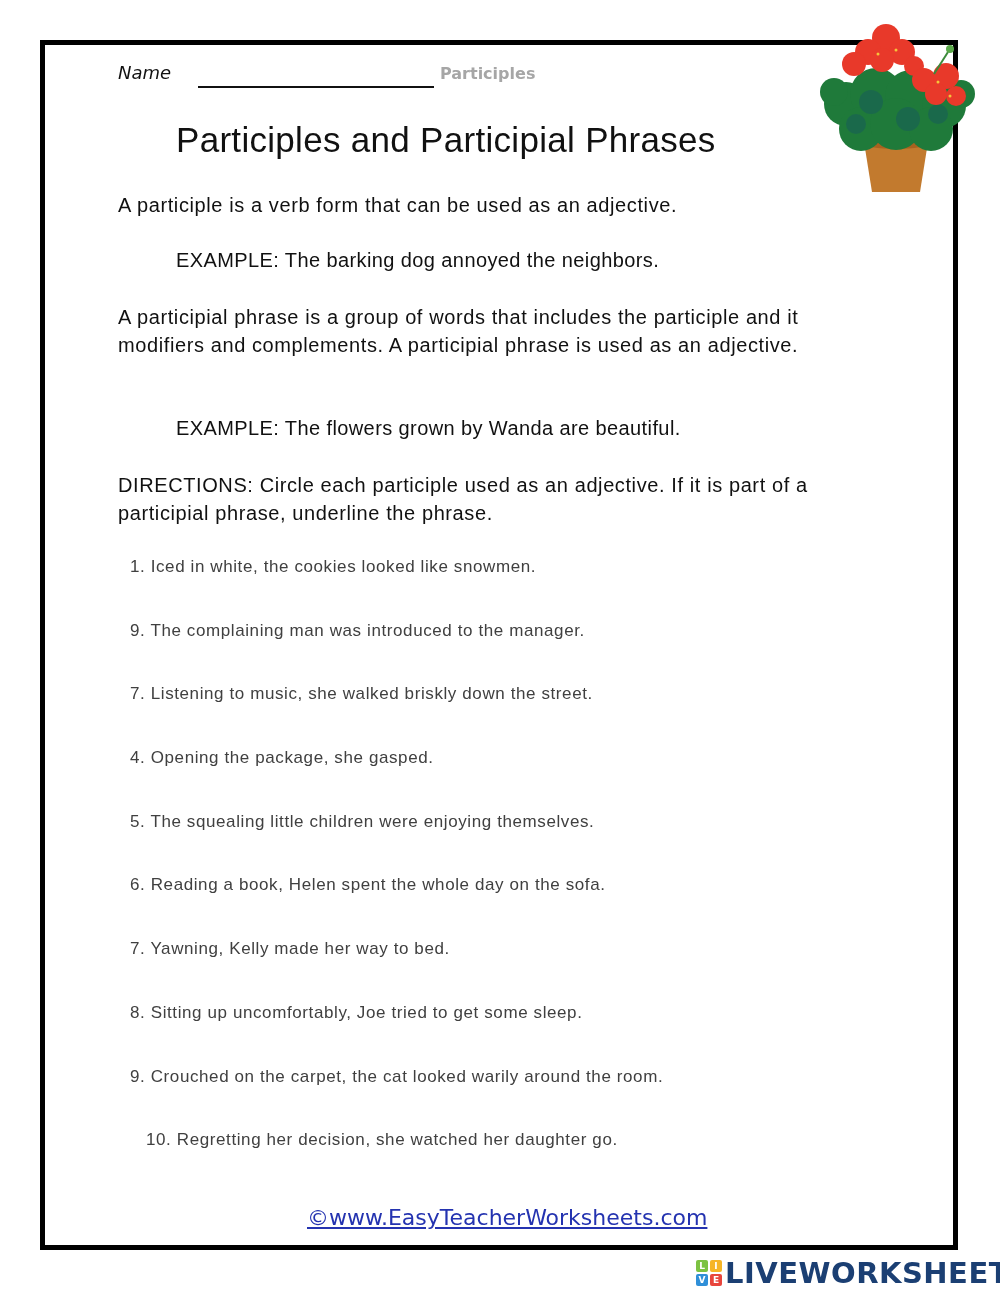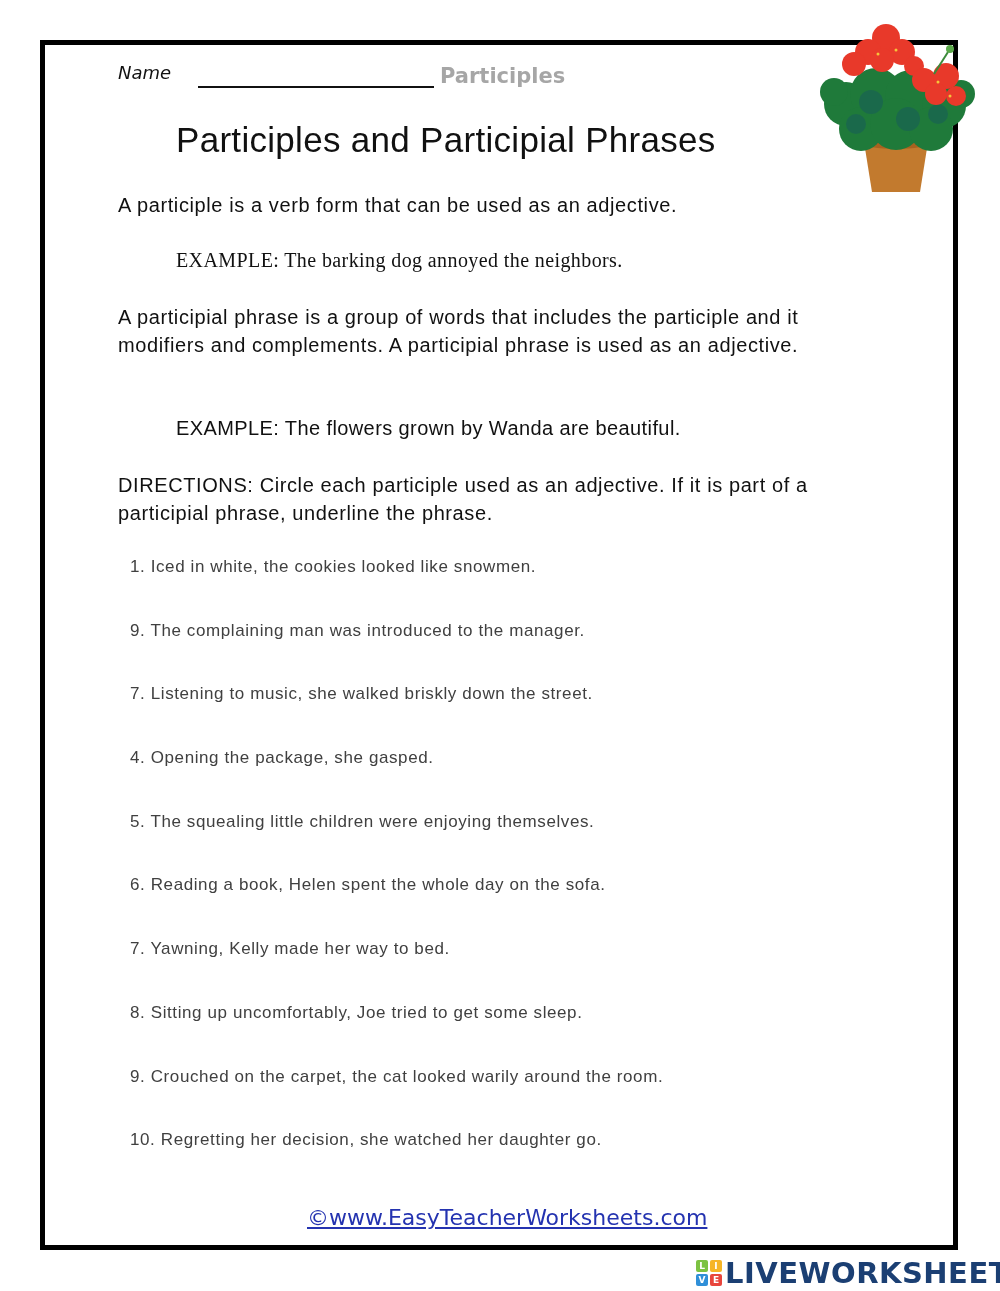--- a/index.html
+++ b/index.html
@@ -1,20 +1,20 @@
 <!DOCTYPE html>
 <html><head>
 <meta charset="utf-8">
 <style>
   html,body{margin:0;padding:0;background:#fff;}
   body{width:1000px;height:1291px;position:relative;overflow:hidden;font-family:"Liberation Sans",sans-serif;color:#111;}
   .frame{position:absolute;left:40px;top:40px;width:908px;height:1200px;border:5px solid #000;}
   .name-label{position:absolute;left:118px;top:62px;font-size:18px;color:#111;font-family:"DejaVu Sans",sans-serif;font-style:italic;}
   .name-line{position:absolute;left:198px;top:86px;width:236px;height:2px;background:#111;}
-  .topic{position:absolute;left:440px;top:64px;font-size:21px;font-weight:bold;color:#a6a6a6;font-family:"DejaVu Sans",sans-serif;}
+  .topic{position:absolute;left:440px;top:64px;font-size:16px;font-weight:bold;color:#a6a6a6;font-family:"DejaVu Sans",sans-serif;}
   .title{position:absolute;left:176px;top:120px;font-size:35px;color:#111;letter-spacing:0.3px;}
   .para{position:absolute;left:118px;font-size:20px;line-height:28px;color:#111;letter-spacing:0.6px;width:760px;}
   .example{position:absolute;left:176px;font-size:20px;color:#111;letter-spacing:0.4px;}
   .q{position:absolute;left:130px;font-size:17px;color:#404040;letter-spacing:0.6px;white-space:nowrap;}
   .footer-link{position:absolute;left:288px;top:1205px;font-size:22px;color:#2433b0;text-decoration:underline;font-family:"DejaVu Sans",sans-serif;margin-left:19px;}
   .plant{position:absolute;left:816px;top:24px;width:160px;height:172px;}
   .lw{position:absolute;left:696px;top:1256px;display:flex;align-items:center;}
   .lw-tiles{display:grid;grid-template-columns:12px 12px;grid-template-rows:12px 12px;gap:2px;margin-right:3px;}
   .lw-tile{width:12px;height:12px;border-radius:2px;font-size:9px;font-weight:bold;color:#fff;display:flex;align-items:center;justify-content:center;font-family:"DejaVu Sans",sans-serif;}
   .lw-text{font-size:29px;font-weight:bold;color:#1b3f73;letter-spacing:0.5px;font-family:"DejaVu Sans",sans-serif;}
@@ -66,35 +66,35 @@
       <circle cx="122" cy="58" r="1.5"></circle>
       <circle cx="134" cy="72" r="1.5"></circle>
   </g>
   <line x1="118" y1="50" x2="132" y2="28" stroke="#3b8a3b" stroke-width="2"></line>
   <circle cx="134" cy="25" r="4" fill="#5aa84a"></circle>
 </svg>
 
 <div class="title">Participles and Participial Phrases</div>
 
 <div class="para" style="top:191px;">A participle is a verb form that can be used as an adjective.</div>
-<div class="example" style="top:249px;font-family:Liberation Serif, serif;">EXAMPLE: The barking dog annoyed the neighbors.</div>
+<div class="example" style="top:249px;">EXAMPLE: The barking dog annoyed the neighbors.</div>
 <div class="para" style="top:303px;">A participial phrase is a group of words that includes the participle and it modifiers and complements. A participial phrase is used as an adjective.</div>
 <div class="example" style="top:417px;">EXAMPLE: The flowers grown by Wanda are beautiful.</div>
 <div class="para" style="top:471px;">DIRECTIONS: Circle each participle used as an adjective. If it is part of a participial phrase, underline the phrase.</div>
 
 <div class="q" style="top:557px;">1. Iced in white, the cookies looked like snowmen.</div>
 <div class="q" style="top:621px;">9. The complaining man was introduced to the manager.</div>
 <div class="q" style="top:684px;">7. Listening to music, she walked briskly down the street.</div>
 <div class="q" style="top:748px;">4. Opening the package, she gasped.</div>
 <div class="q" style="top:812px;">5. The squealing little children were enjoying themselves.</div>
 <div class="q" style="top:875px;">6.  Reading a book, Helen spent the whole day on the sofa.</div>
 <div class="q" style="top:939px;">7. Yawning, Kelly made her way to bed.</div>
 <div class="q" style="top:1003px;">8. Sitting up uncomfortably, Joe tried to get some sleep.</div>
 <div class="q" style="top:1067px;">9. Crouched on the carpet, the cat looked warily around the room.</div>
-<div class="q" style="top:1130px;">10. Regretting her decision, she watched her daughter go.</div>
+<div class="q" style="top:1130px;margin-left:16px;">10. Regretting her decision, she watched her daughter go.</div>
 
 <a class="footer-link">©www.EasyTeacherWorksheets.com</a>
 
 <div class="lw">
   <div class="lw-tiles">
     <span class="lw-tile" style="background:#7cc242">L</span>
     <span class="lw-tile" style="background:#f6b526">I</span>
     <span class="lw-tile" style="background:#2f8fd8">V</span>
     <span class="lw-tile" style="background:#e8453c">E</span>
   </div>

